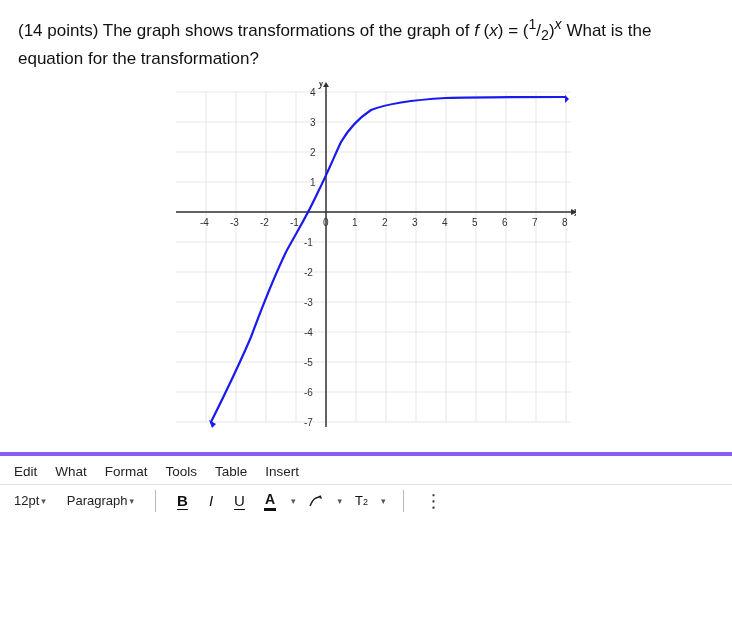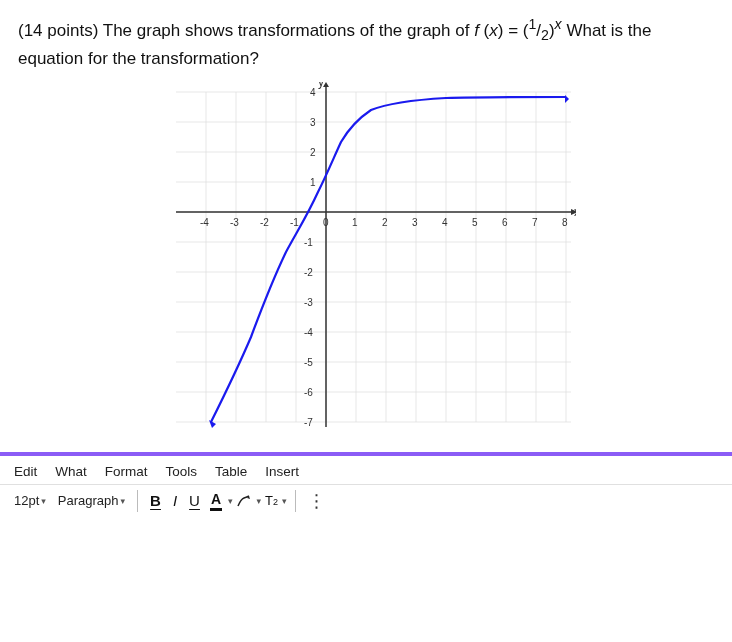--- a/index.html
+++ b/index.html
@@ -43,21 +43,21 @@
     }
 
     .menu-bar span {
       cursor: pointer;
     }
 
     .format-bar {
       display: flex;
       align-items: center;
       padding: 5px 14px 8px 14px;
-      gap: 4px;
+      gap: 13px;
       border-top: 1px solid #e0e0e0;
     }
 
     .font-size-select {
       display: flex;
       align-items: center;
       gap: 2px;
       font-size: 13px;
       color: #222;
       cursor: pointer;

